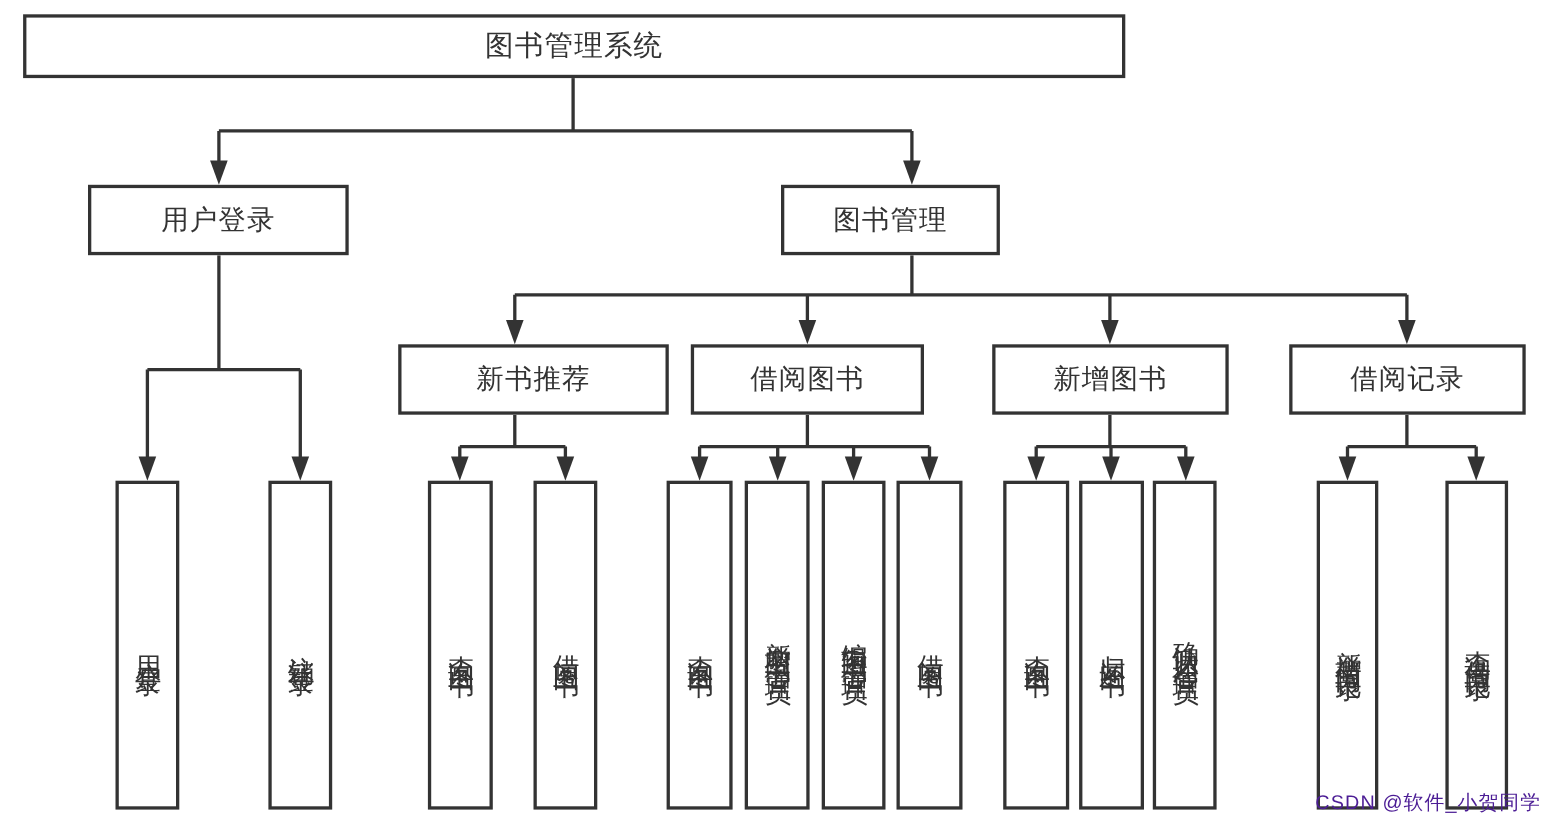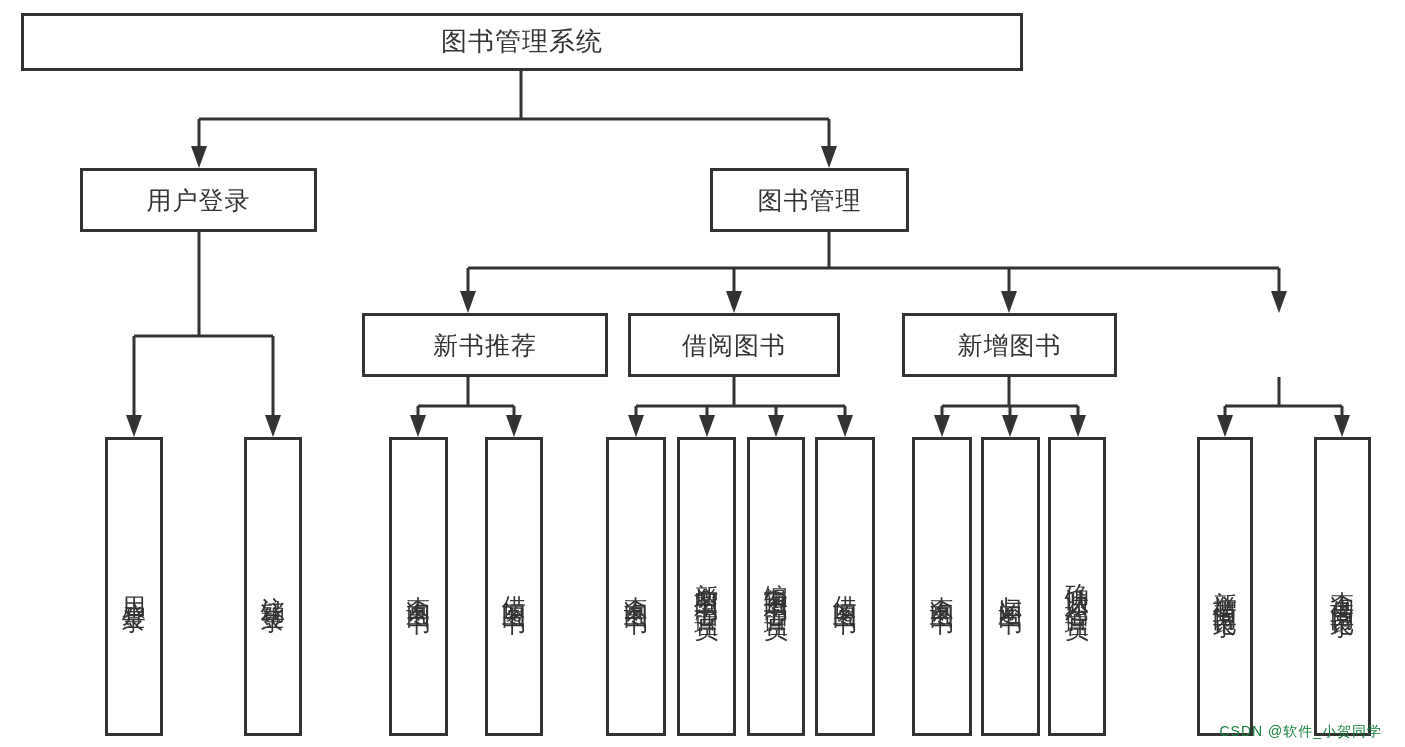--- a/index.html
+++ b/index.html
@@ -56,24 +56,24 @@
   #b2 { left: 677px;  width: 59px; }
   #b3 { left: 747px;  width: 58px; }
   #b4 { left: 815px;  width: 60px; }
   #c1 { left: 912px;  width: 60px; }
   #c2 { left: 981px;  width: 59px; }
   #c3 { left: 1048px; width: 58px; }
   #r1 { left: 1197px; width: 56px; }
   #r2 { left: 1314px; width: 57px; }
   .watermark {
     position: absolute;
-    right: 23px;
+    right: 4px;
     bottom: 6px;
-    font-size: 14px;
-    color: #15803d;
+    font-size: 18px;
+    color: #4c1d95;
     letter-spacing: 1px;
     white-space: nowrap;
     z-index: 5;
   }
 </style>
 </head>
 <body>
 
 <div class="canvas">
 
@@ -133,20 +133,23 @@
 
   <div class="node hbox" id="new-book-rec">
     <span>新书推荐</span>
   </div>
   <div class="node hbox" id="book-borrow">
     <span>借阅图书</span>
   </div>
   <div class="node hbox" id="cur-borrow">
     <span>新增图书</span>
   </div>
+  <div class="node hbox" id="borrow-rec">
+    <span>借阅记录</span>
+  </div>
 
   <div class="node vbox leaf" id="u1">
     <span>用户登录</span>
   </div>
   <div class="node vbox leaf" id="u2">
     <span>注销登录</span>
   </div>
 
   <div class="node vbox leaf" id="n1">
     <span>查询图书</span>

